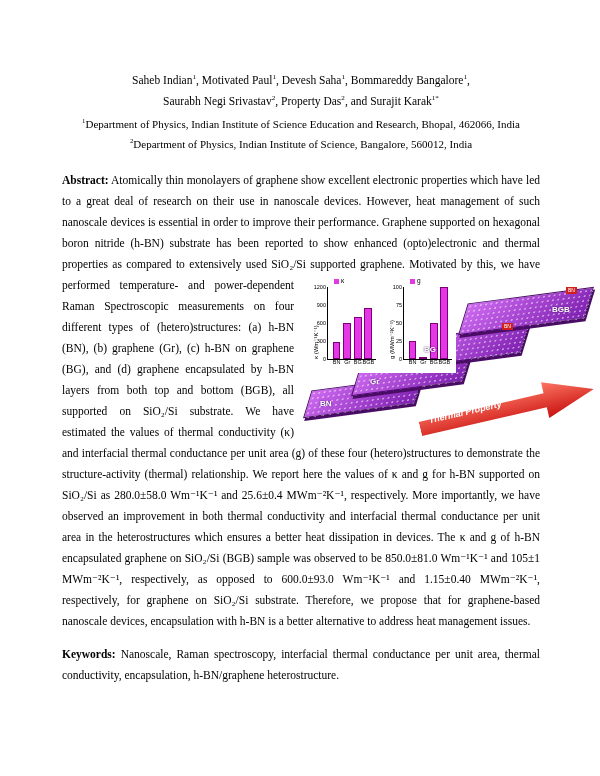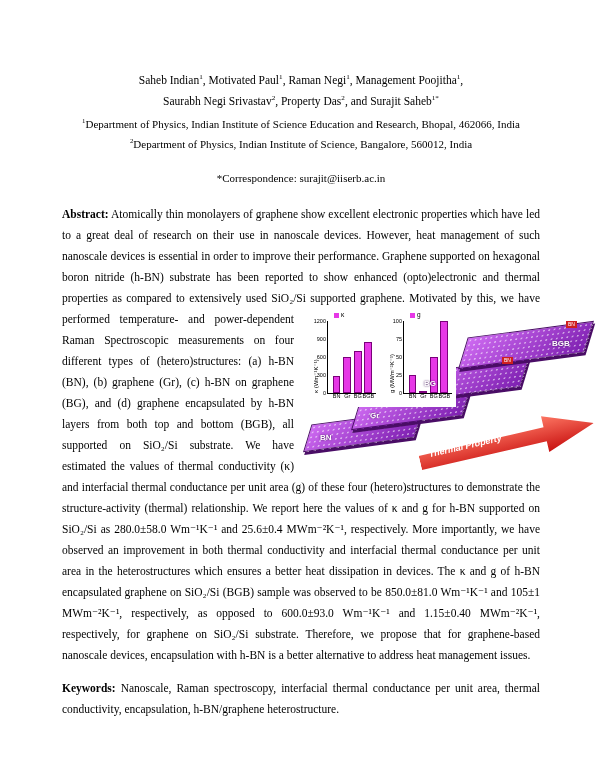--- a/index.html
+++ b/index.html
@@ -83,25 +83,24 @@
     color:#fff; font-weight:bold; font-style:italic; font-size:9px; white-space:nowrap;
     font-family:"Liberation Sans","DejaVu Sans",sans-serif;
   }
 </style>
 </head>
 <body>
 
 <div class="page">
 
 
-  <p class="authors"><span>Saheb Indian</span><sup>1</sup><span>, </span><span>Motivated Paul</span><sup>1</sup><span>, </span><span>Raman Negi</span><sup>1</sup><span>, </span><span>Management Poojitha</span><sup>1</sup><span>,</span><br><span>Saurabh Negi Srivastav</span><sup>2</sup><span>, </span><span>Property Das</span><sup>2</sup><span>, and </span><span>Surajit Saheb</span><sup>1*</sup></p>
+  <p class="authors"><span>Saheb Indian</span><sup>1</sup><span>, </span><span>Motivated Paul</span><sup>1</sup><span>, </span><span>Devesh Saha</span><sup>1</sup><span>, </span><span>Bommareddy Bangalore</span><sup>1</sup><span>,</span><br><span>Saurabh Negi Srivastav</span><sup>2</sup><span>, </span><span>Property Das</span><sup>2</sup><span>, and </span><span>Surajit Karak</span><sup>1*</sup></p>
 
   <p class="affils"><sup>1</sup><span>Department of Physics, Indian Institute of Science Education and Research, Bhopal, 462066, India</span><br><sup>2</sup><span>Department of Physics, Indian Institute of Science, Bangalore, 560012, India</span></p>
 
-  <p class="corr">*Correspondence: surajit@iiserb.ac.in</p>
 
   <div class="para">
     <span class="lead">Abstract:</span><span> Atomically thin monolayers of graphene show excellent electronic properties which have led to a great deal of research on their use in nanoscale devices. However, heat management of such nanoscale devices is essential in order to improve their performance. Graphene supported on hexagonal boron nitride (h-BN) substrate has been reported to show enhanced (opto)electronic and thermal properties as compared to extensively used SiO₂/Si supported graphene. Motivated by this, we have performed </span>
     <div class="fig-float">
       <div class="chartbox">
         <div class="mini-chart">
           <span class="legend">
               <span class="legend-swatch" style="background: rgb(230, 55, 230);"></span>
               <span class="legend-label">κ</span>
             </span>

